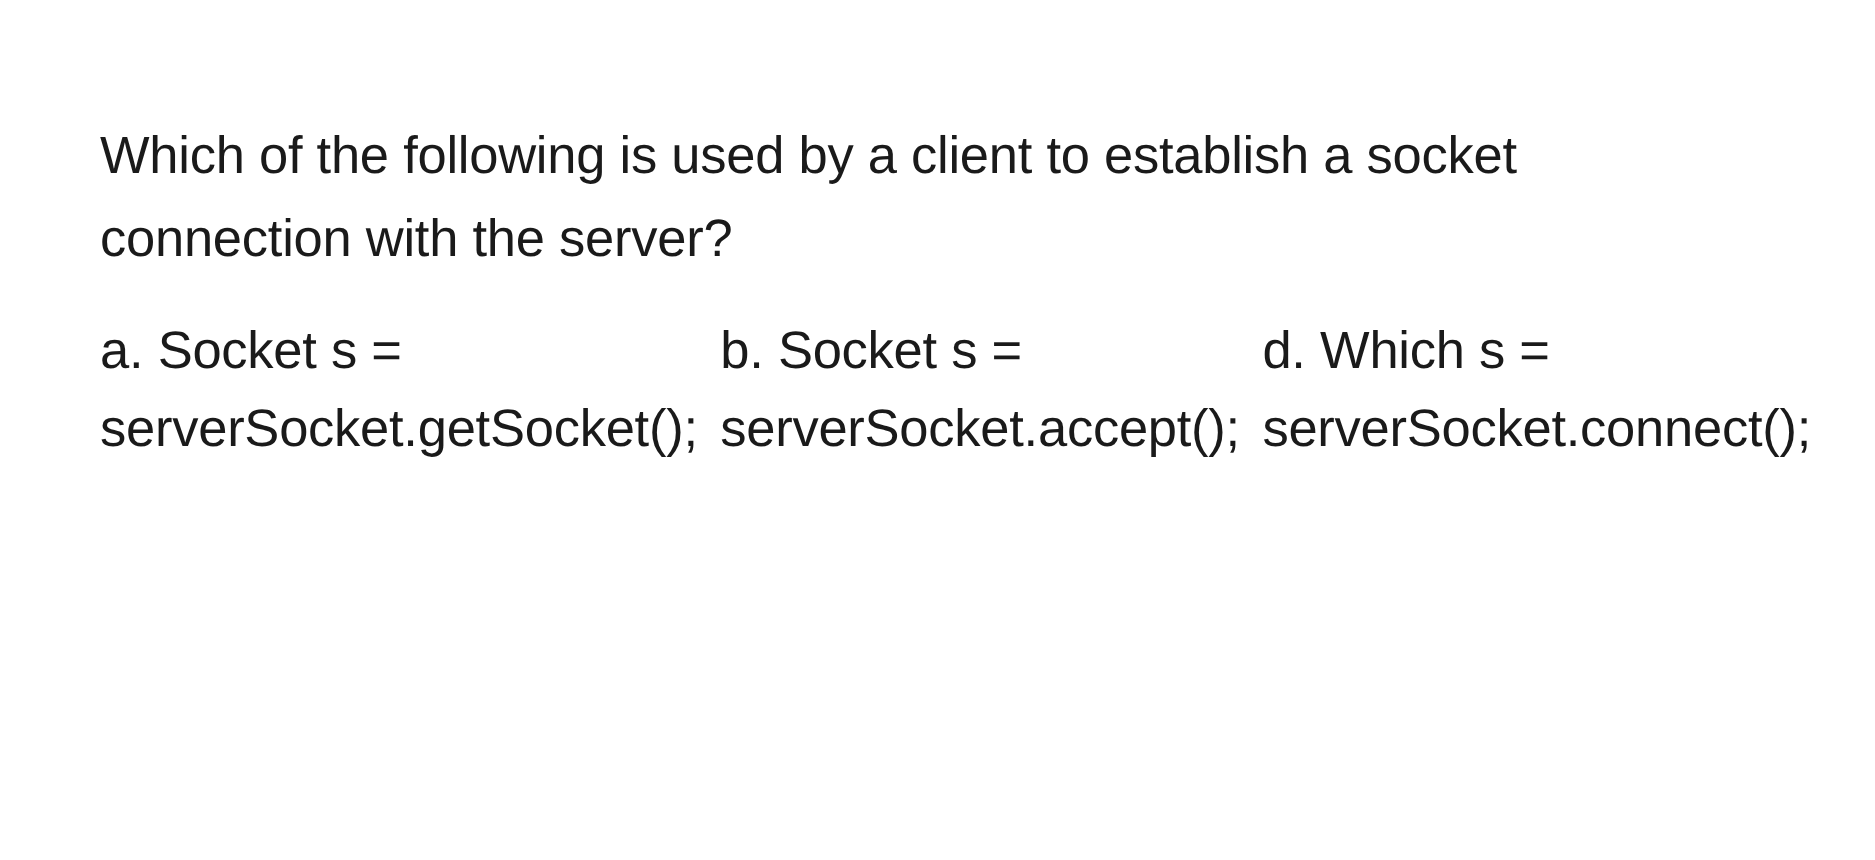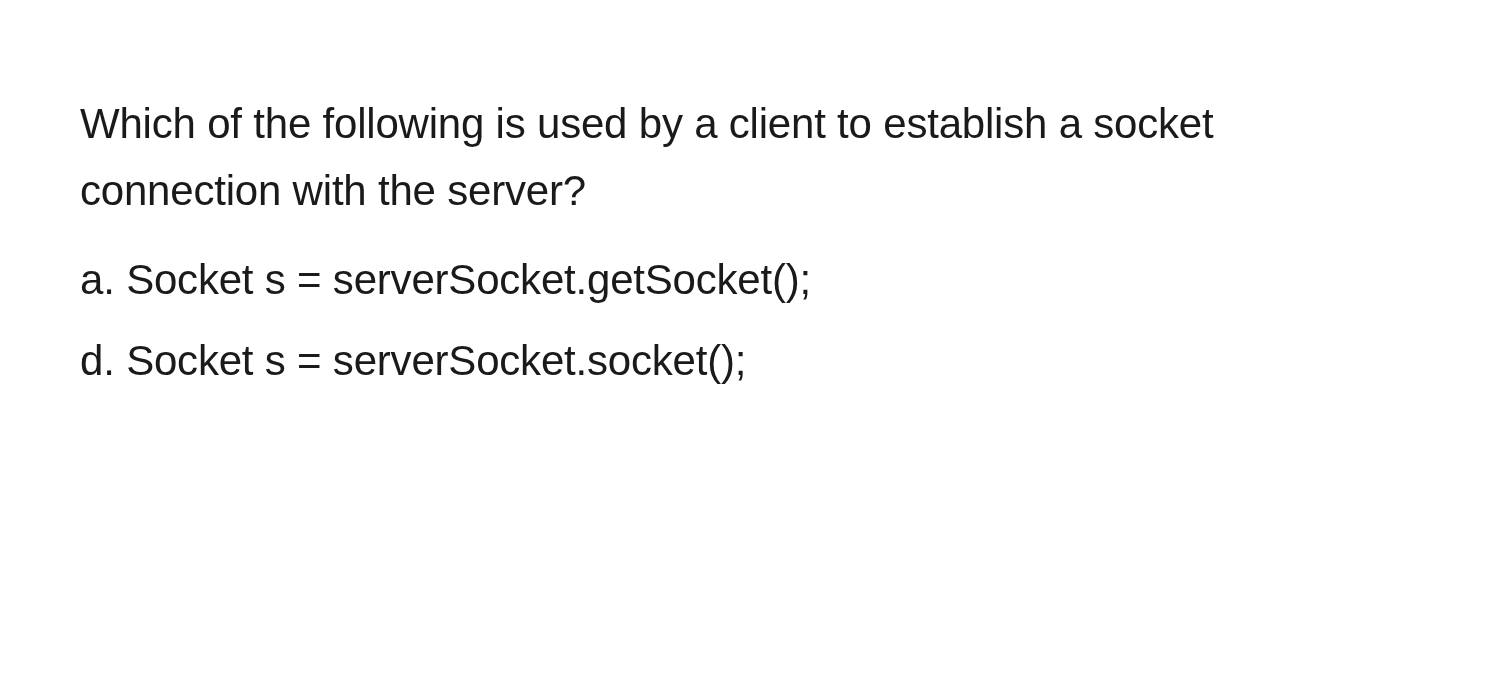--- a/index.html
+++ b/index.html
@@ -17,21 +17,20 @@
     }
     .question-text {
       font-size: 42px;
       line-height: 1.6;
       font-weight: 400;
       margin-bottom: 24px;
       letter-spacing: -0.2px;
     }
     .options {
       display: flex;
-      flex-direction: column;
       gap: 18px;
     }
     .option {
       font-size: 42px;
       line-height: 1.5;
       font-weight: 400;
       letter-spacing: -0.2px;
     }
     .option-label {
       display: inline;
@@ -44,16 +43,20 @@
 <body>
 
 <div class="question-text">Which of the following is used by a client to establish a socket connection with the server?</div>
 
 <div class="options">
   <div class="option">
     <span class="option-label">a.</span>
     <span class="option-text">Socket s = serverSocket.getSocket();</span>
   </div>
   <div class="option">
+    <span class="option-label">b.</span>
+    <span class="option-text">Socket s = serverSocket.accept();</span>
+  </div>
+  <div class="option">
     <span class="option-label">d.</span>
-    <span class="option-text">Socket s = serverSocket.socket();</span>
+    <span class="option-text">Which s = serverSocket.connect();</span>
   </div>
 </div>
 
 </body></html>

